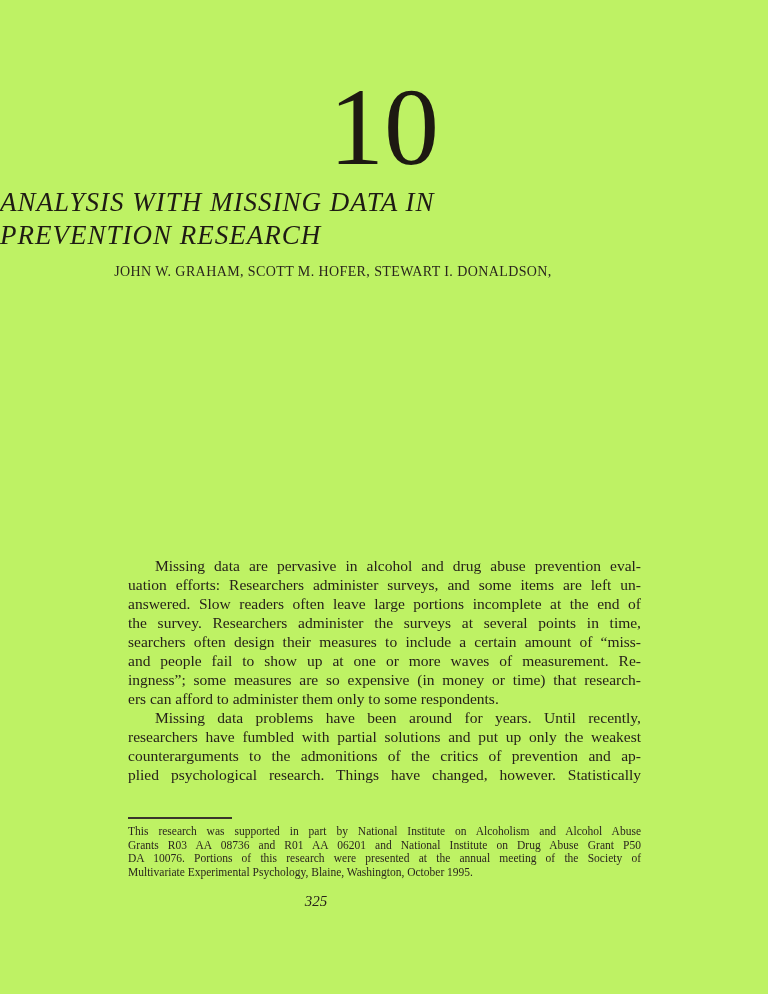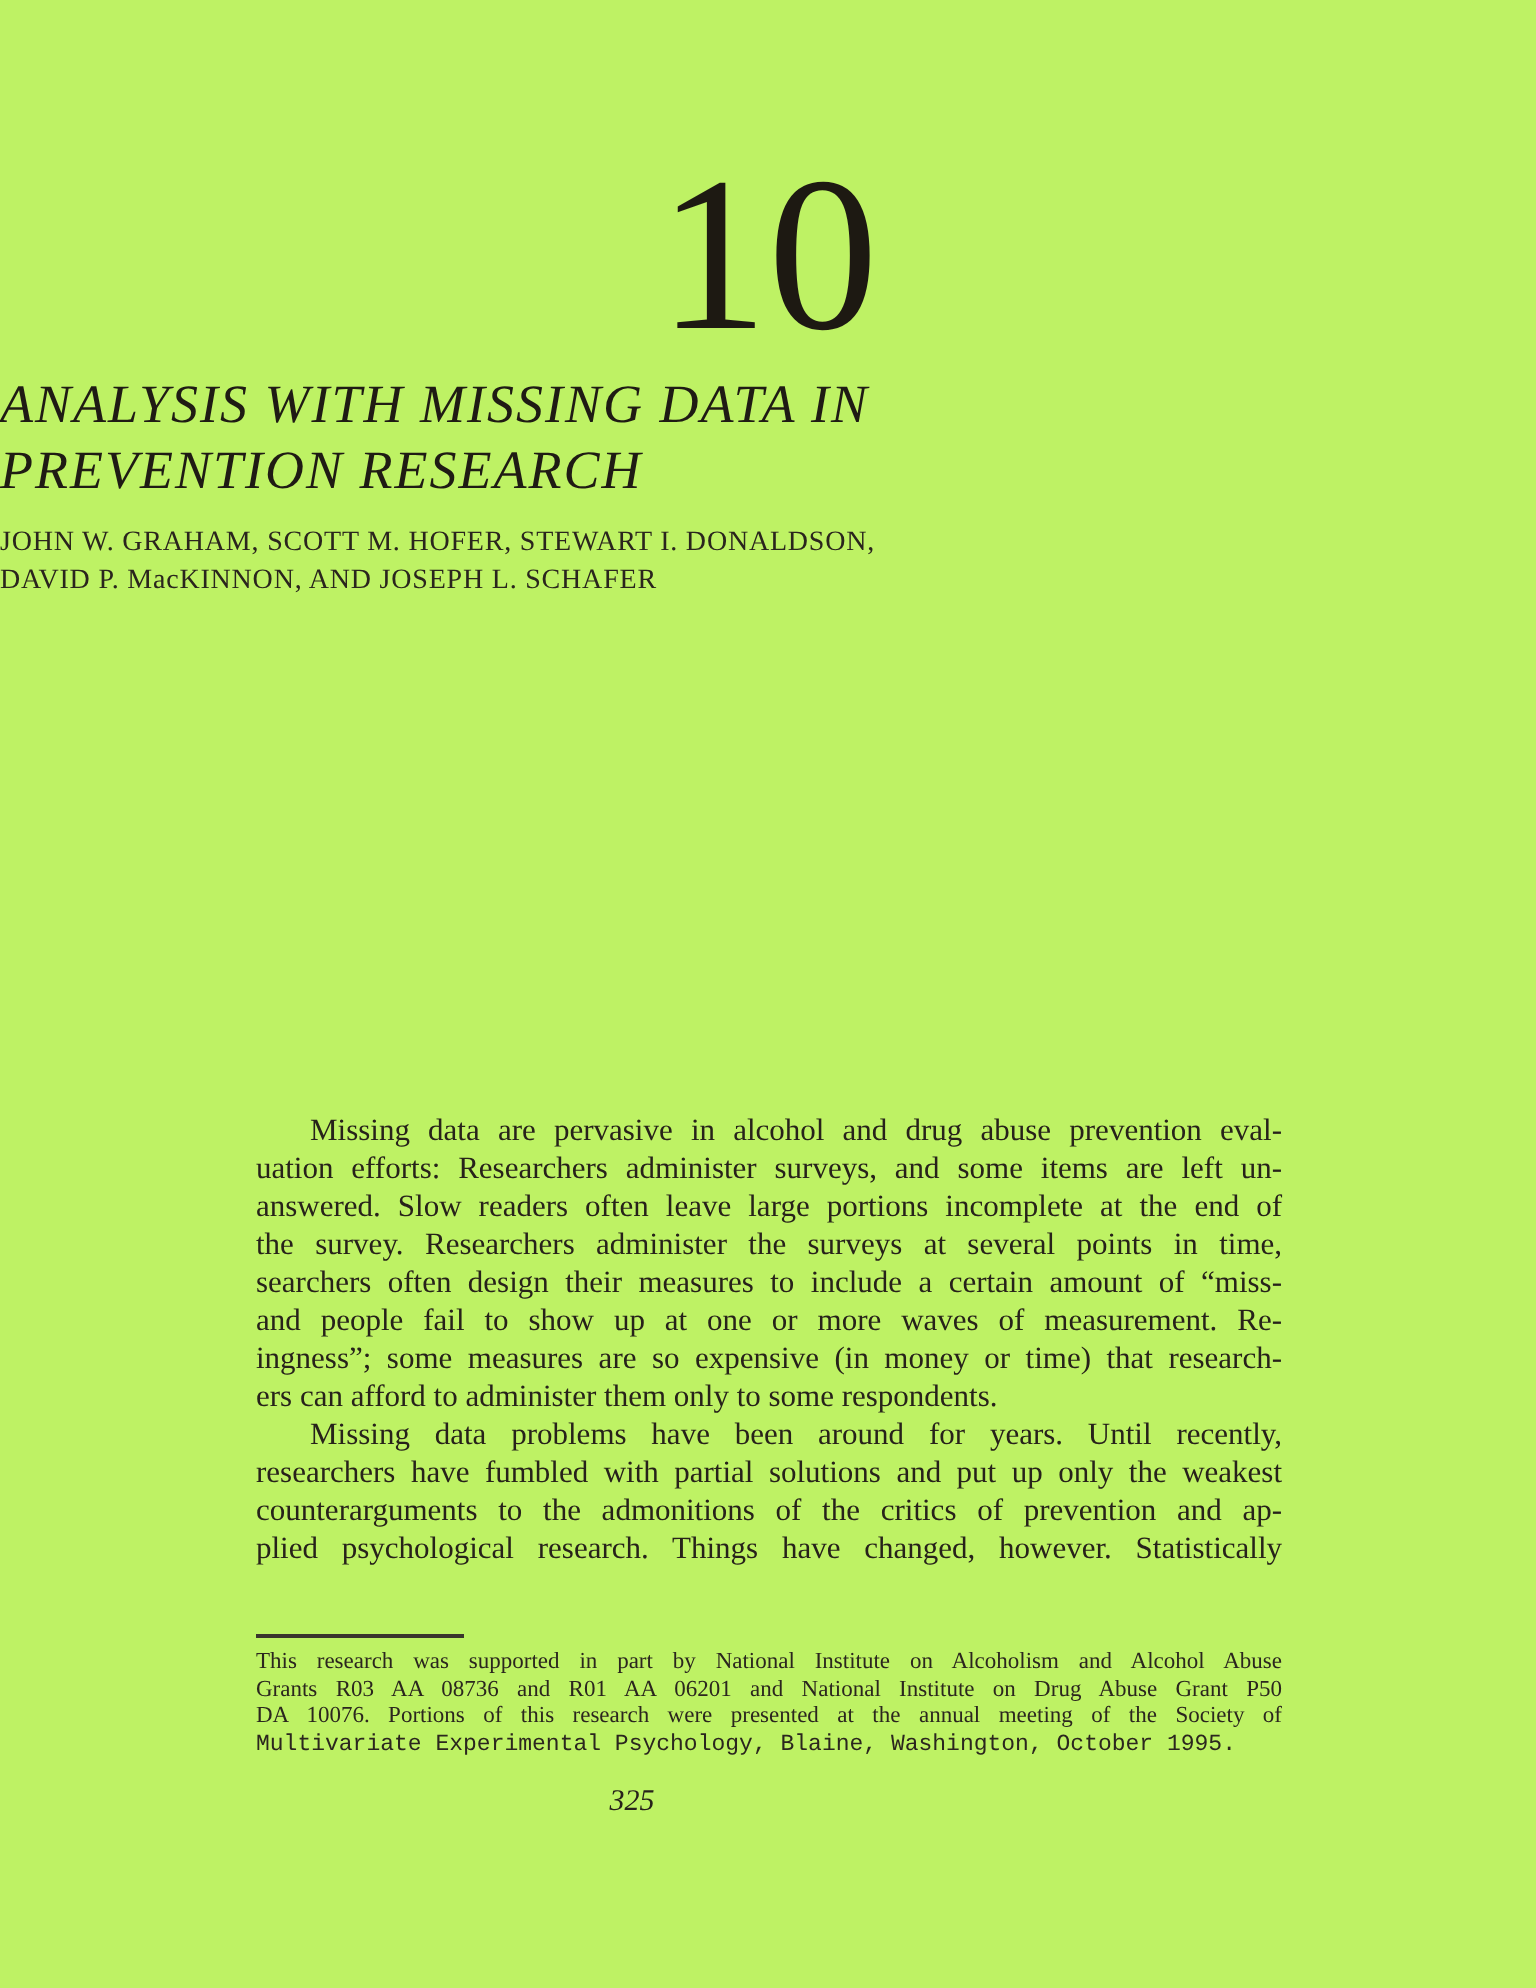--- a/index.html
+++ b/index.html
@@ -37,21 +37,21 @@
     line-height: 33px;
     letter-spacing: 1px;
     color: #1f1b14;
     font-style: italic;
   }
   .authors {
     position: absolute;
     top: 262px;
     left: 0;
     width: 666px;
-    text-align: left;
+    text-align: center;
     font-size: 14px;
     line-height: 19px;
     letter-spacing: 0.4px;
     color: #2a251d;
   }
   .body-text {
     position: absolute;
     top: 556px;
     left: 128px;
     width: 513px;
@@ -86,21 +86,20 @@
     font-size: 11.5px;
     line-height: 13.5px;
     color: #2b261e;
   }
   .footnote .fline {
     text-align: justify;
     text-align-last: justify;
   }
   .footnote .fline.last {
     text-align-last: left;
-    font-family: Liberation Mono, monospace;
   }
   .page-number {
     position: absolute;
     top: 893px;
     left: 0;
     width: 632px;
     text-align: center;
     font-size: 15px;
     font-style: italic;
     color: #27221a;
@@ -113,21 +112,20 @@
 
   <div class="chapter-number">10</div>
 
   <div class="chapter-title">
     <div>ANALYSIS WITH MISSING DATA IN</div>
     <div>PREVENTION RESEARCH</div>
   </div>
 
   <div class="authors">
     <div>JOHN W. GRAHAM, SCOTT M. HOFER, STEWART I. DONALDSON,</div>
-    <div>DAVID P. MacKINNON, AND JOSEPH L. SCHAFER</div>
   </div>
 
   <div class="body-text">
       <div class="para">
         <div class="line first">Missing data are pervasive in alcohol and drug abuse prevention eval-</div>
         <div class="line">uation efforts: Researchers administer surveys, and some items are left un-</div>
         <div class="line">answered. Slow readers often leave large portions incomplete at the end of</div>
         <div class="line">the survey. Researchers administer the surveys at several points in time,</div>
         <div class="line">searchers often design their measures to include a certain amount of “miss-</div>
         <div class="line">and people fail to show up at one or more waves of measurement. Re-</div>

